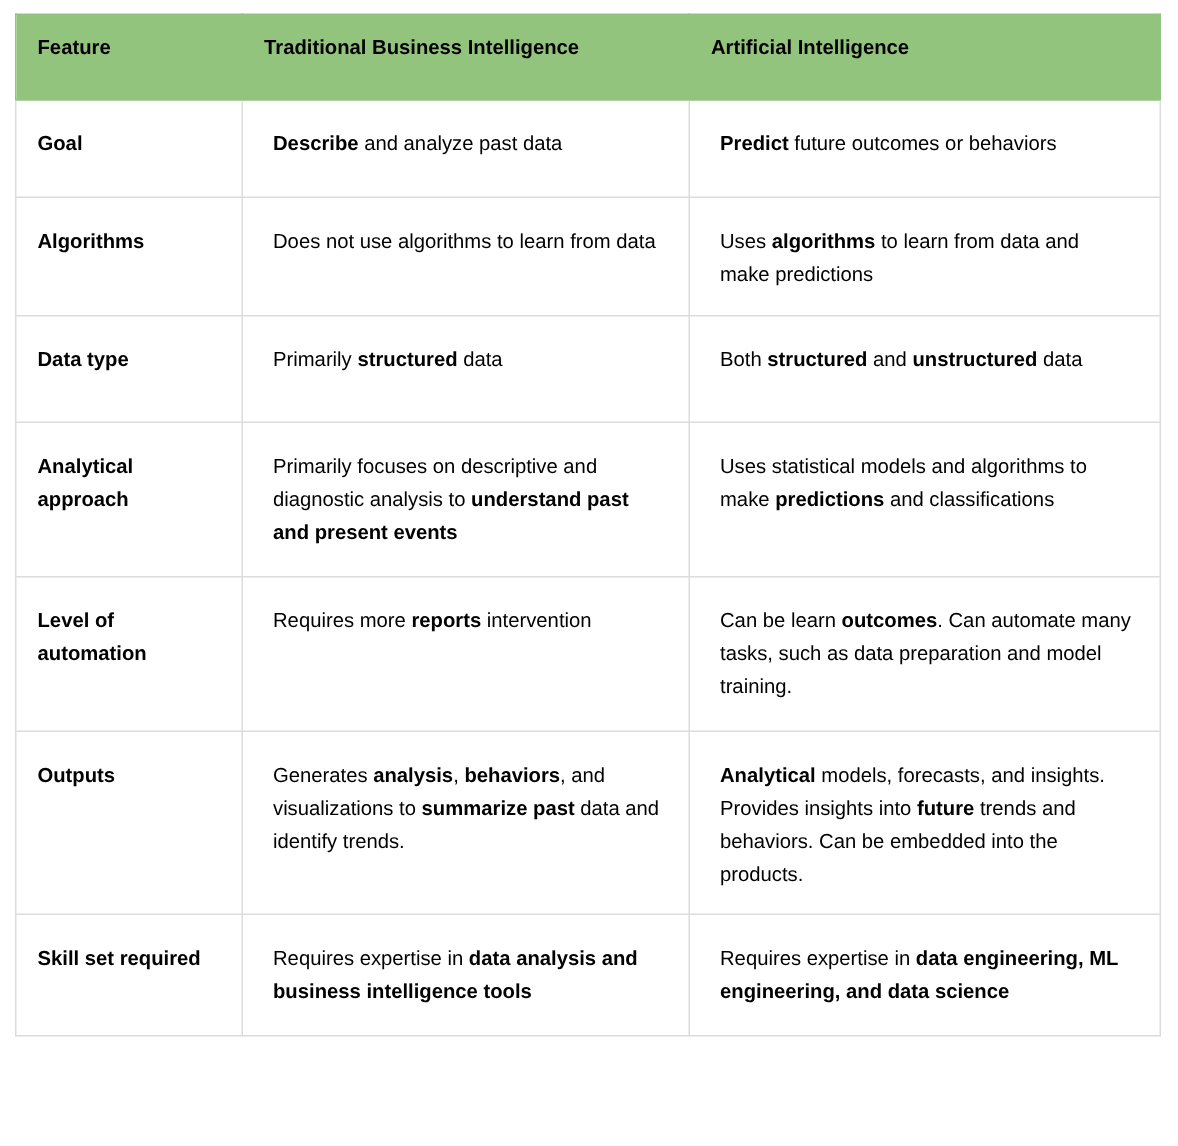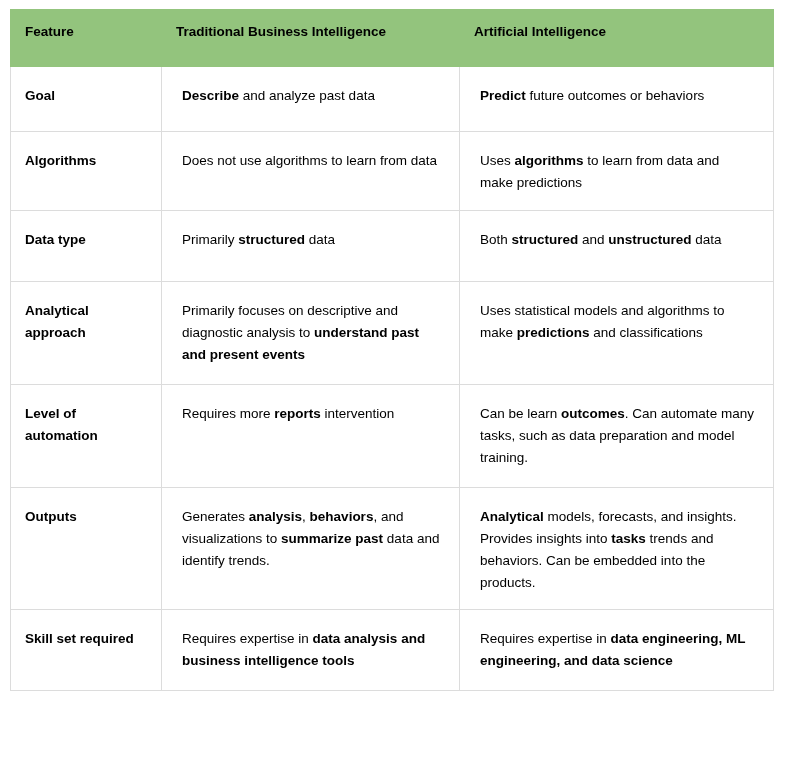--- a/index.html
+++ b/index.html
@@ -123,21 +123,21 @@
             <td class="body-cell"><span class="seg-n">Uses statistical models and algorithms to make </span><span class="seg-b">predictions</span><span class="seg-n"> and classifications</span></td>
           </tr>
           <tr data-row="automation">
             <td class="feature-cell">Level of automation</td>
             <td class="body-cell"><span class="seg-n">Requires more </span><span class="seg-b">reports</span><span class="seg-n"> intervention</span></td>
             <td class="body-cell"><span class="seg-n">Can be learn </span><span class="seg-b">outcomes</span><span class="seg-n">. Can automate many tasks, such as data preparation and model training.</span></td>
           </tr>
           <tr data-row="outputs">
             <td class="feature-cell">Outputs</td>
             <td class="body-cell"><span class="seg-n">Generates </span><span class="seg-b">analysis</span><span class="seg-n">, </span><span class="seg-b">behaviors</span><span class="seg-n">, and visualizations to </span><span class="seg-b">summarize past</span><span class="seg-n"> data and identify trends.</span></td>
-            <td class="body-cell"><span class="seg-b">Analytical</span><span class="seg-n"> models, forecasts, and insights. Provides insights into </span><span class="seg-b">tasks</span><span class="seg-n"> trends and behaviors. Can be embedded into the products.</span></td>
+            <td class="body-cell"><span class="seg-b">Analytical</span><span class="seg-n"> models, forecasts, and insights. Provides insights into </span><span class="seg-b">future</span><span class="seg-n"> trends and behaviors. Can be embedded into the products.</span></td>
           </tr>
           <tr data-row="skill">
             <td class="feature-cell">Skill set required</td>
             <td class="body-cell"><span class="seg-n">Requires expertise in </span><span class="seg-b">data analysis and business intelligence tools</span></td>
             <td class="body-cell"><span class="seg-n">Requires expertise in </span><span class="seg-b">data engineering, ML engineering, and data science</span></td>
           </tr>
         </tbody>
     </table>
   </div>
 </div>

